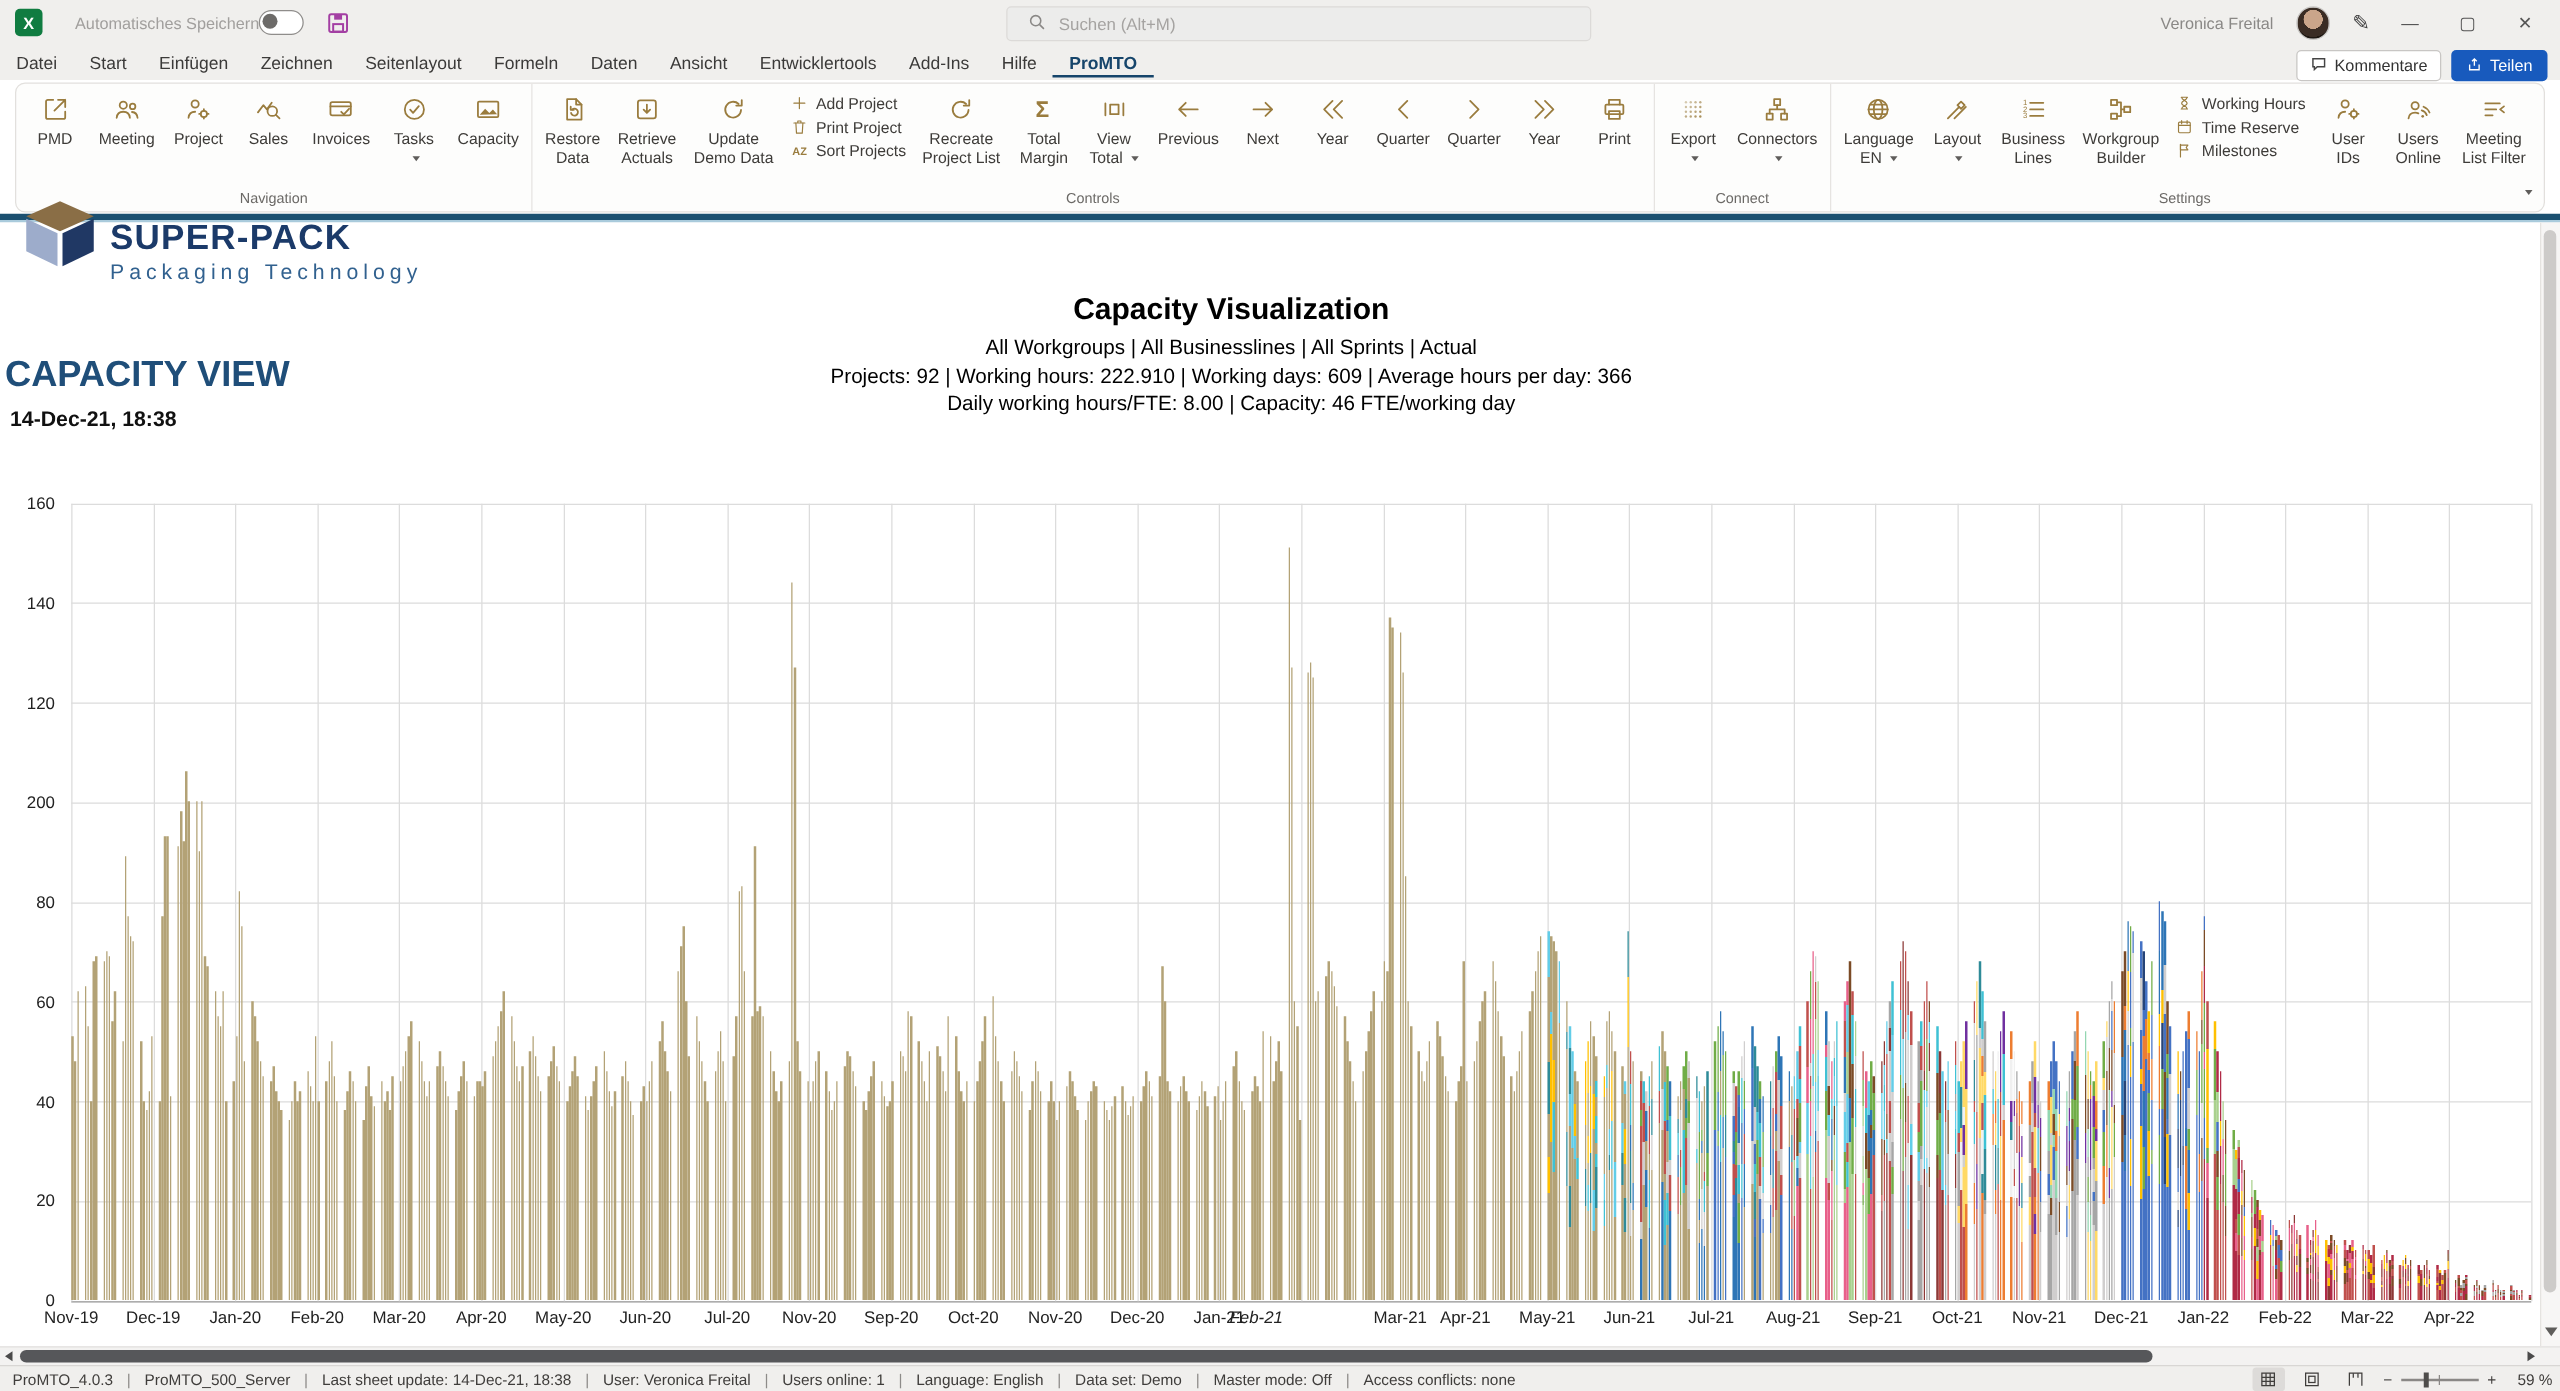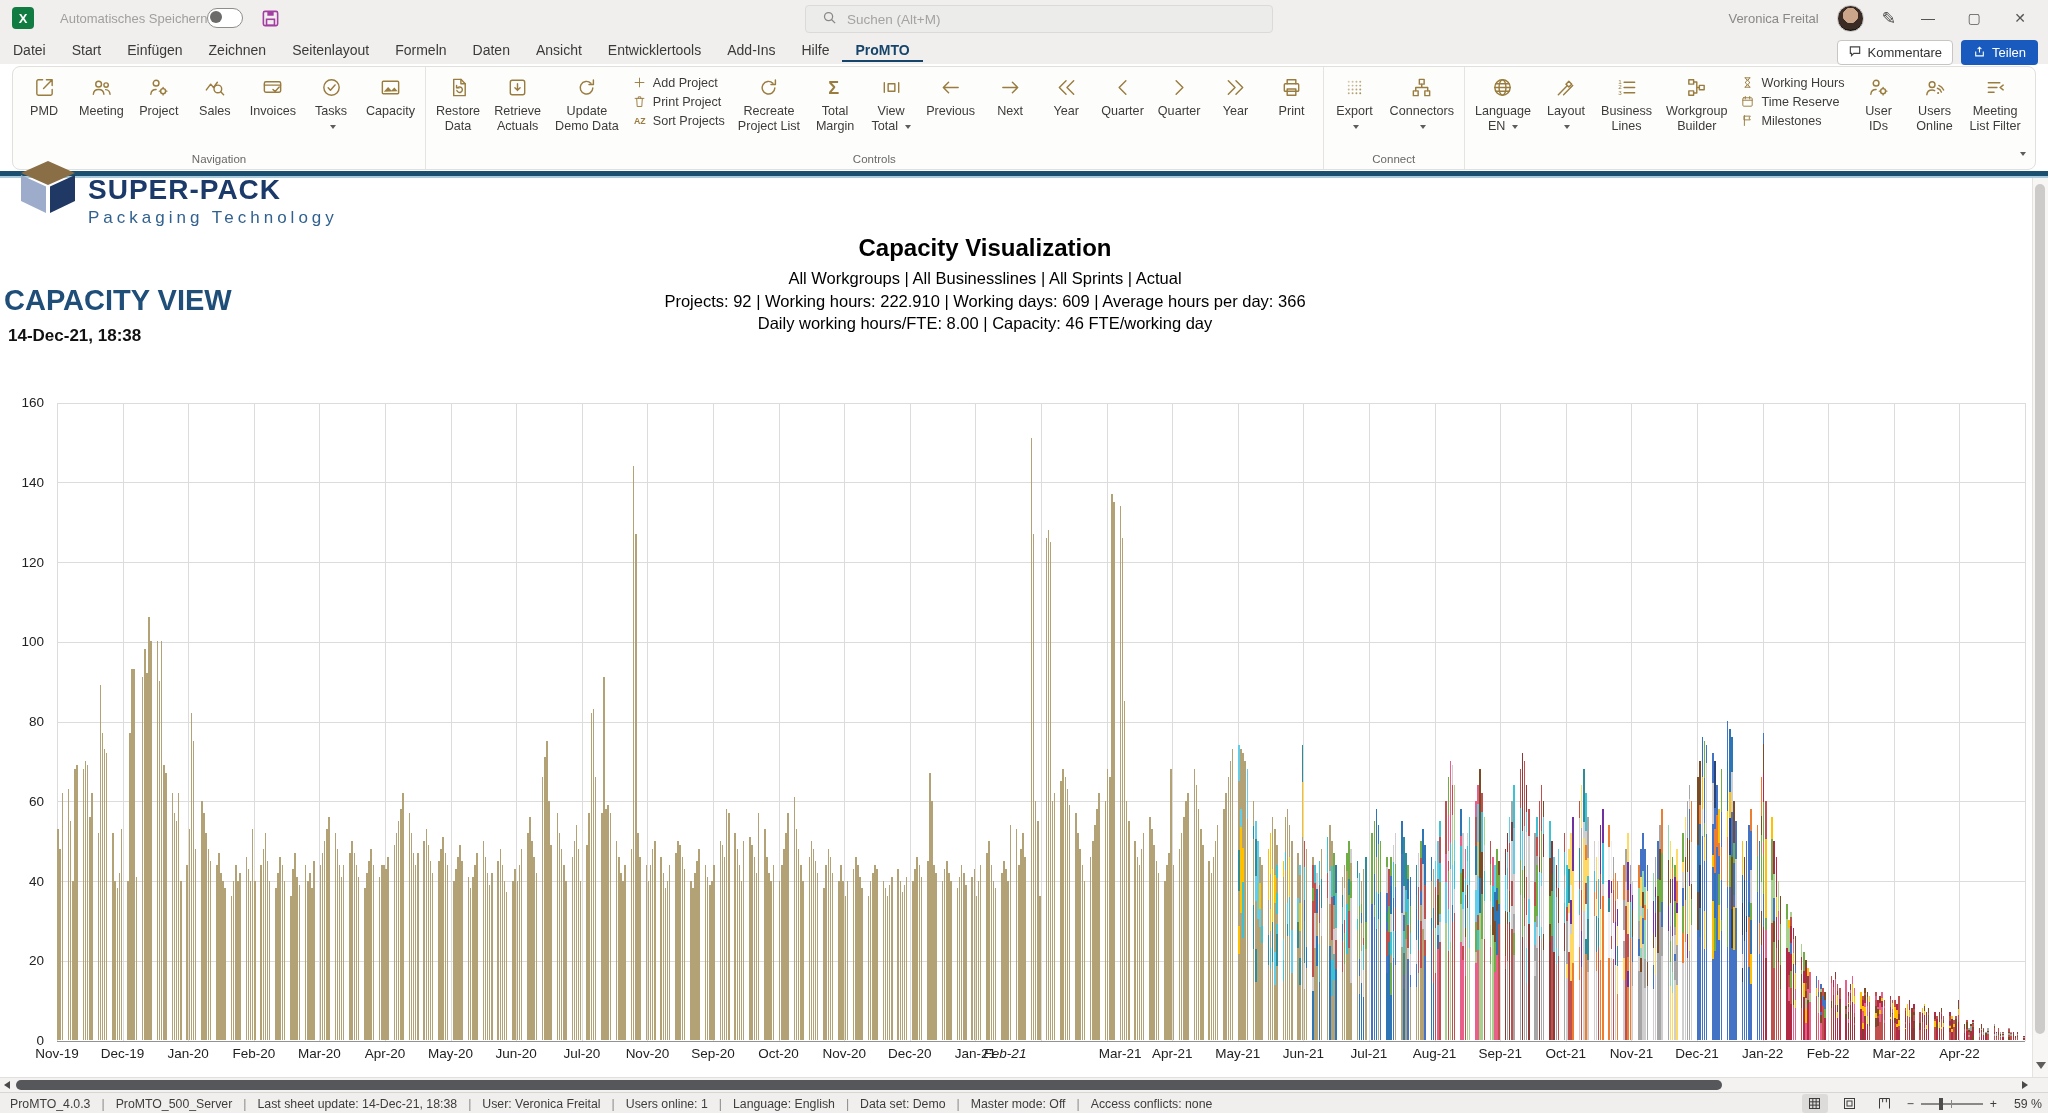--- a/index.html
+++ b/index.html
@@ -597,20 +597,21 @@
               <path d="M4.5 7h12M4.5 12h9M4.5 17h6"></path>
               <path d="M20 9.5l-3.2 2.5 3.2 2.5"></path>
             </svg>
           </span>
           <div class="rlb">
             <div>Meeting</div>
             <div>List Filter</div>
           </div>
         </div>
       </div>
+      <div class="rgname">Settings</div>
     </div>
   </div>
 <span class="caret ribbon-collapse"></span>
 
 <div class="divider"></div>
 <div class="divider2"></div>
 
 <div class="sheet">
   <div class="logo">
     <svg width="60" height="58" viewBox="0 0 60 58">
@@ -632,21 +633,21 @@
     <div class="ch-sub">Projects: 92 | Working hours: 222.910 | Working days: 609 | Average hours per day: 366</div>
     <div class="ch-sub">Daily working hours/FTE: 8.00 | Capacity: 46 FTE/working day</div>
   </div>
 
   <div id="ylabels">
       <div class="ylab" style="top: 630px;">0</div>
       <div class="ylab" style="top: 550.25px;">20</div>
       <div class="ylab" style="top: 470.5px;">40</div>
       <div class="ylab" style="top: 390.75px;">60</div>
       <div class="ylab" style="top: 311px;">80</div>
-      <div class="ylab" style="top: 231.25px;">100</div>
+      <div class="ylab" style="top: 231.25px;">200</div>
       <div class="ylab" style="top: 151.5px;">120</div>
       <div class="ylab" style="top: 71.75px;">140</div>
       <div class="ylab" style="top: -8px;">160</div>
     </div>
   <div id="plot">
       <div class="gl-h axis0" style="top: 637.5px;"></div>
       <div class="gl-h" style="top: 557.75px;"></div>
       <div class="gl-h" style="top: 478px;"></div>
       <div class="gl-h" style="top: 398.25px;"></div>
       <div class="gl-h" style="top: 318.5px;"></div>

